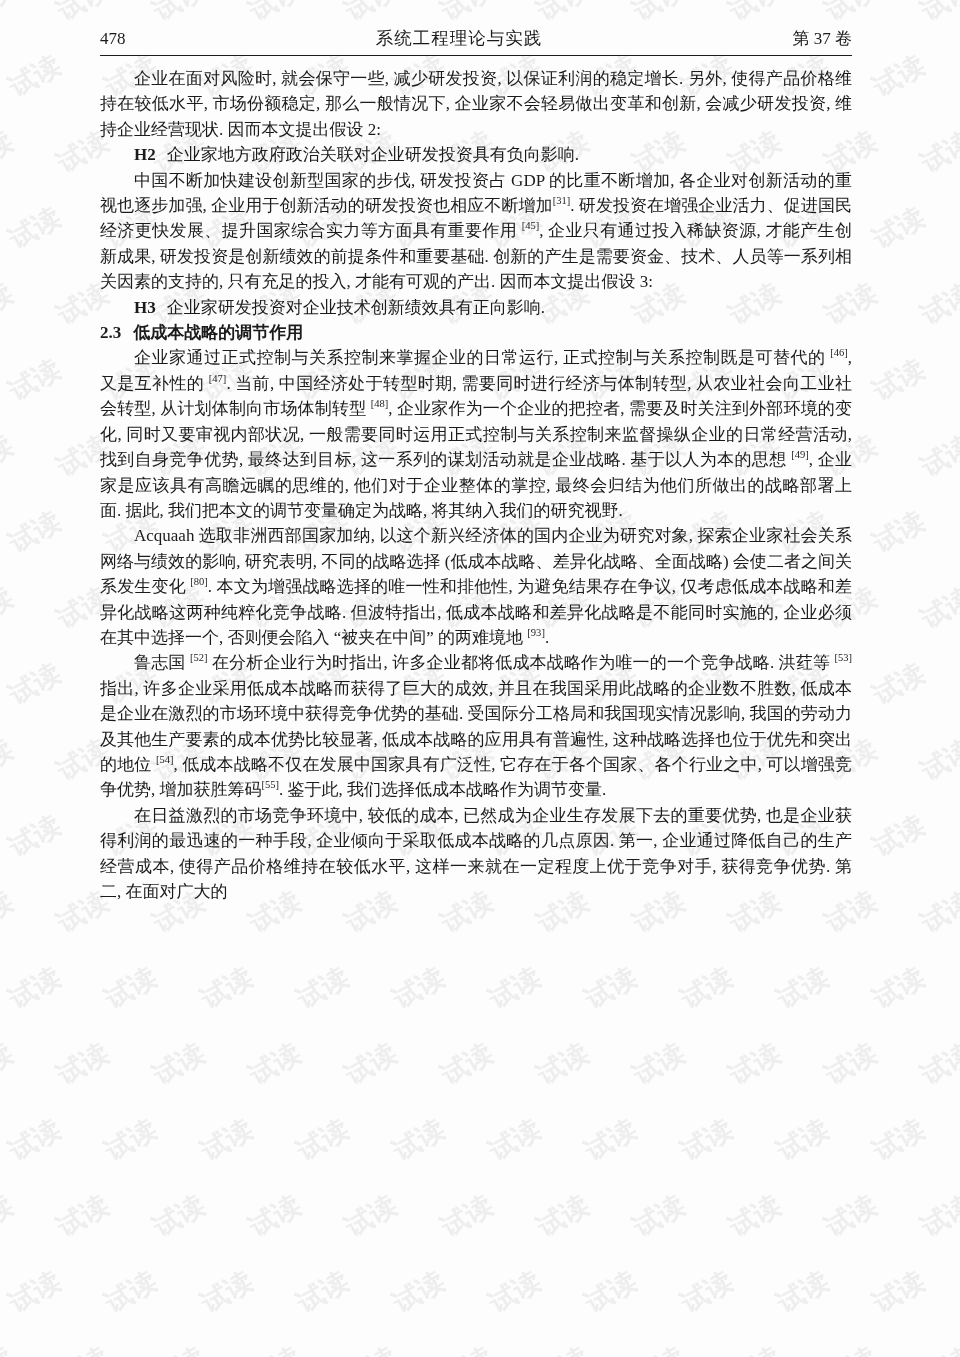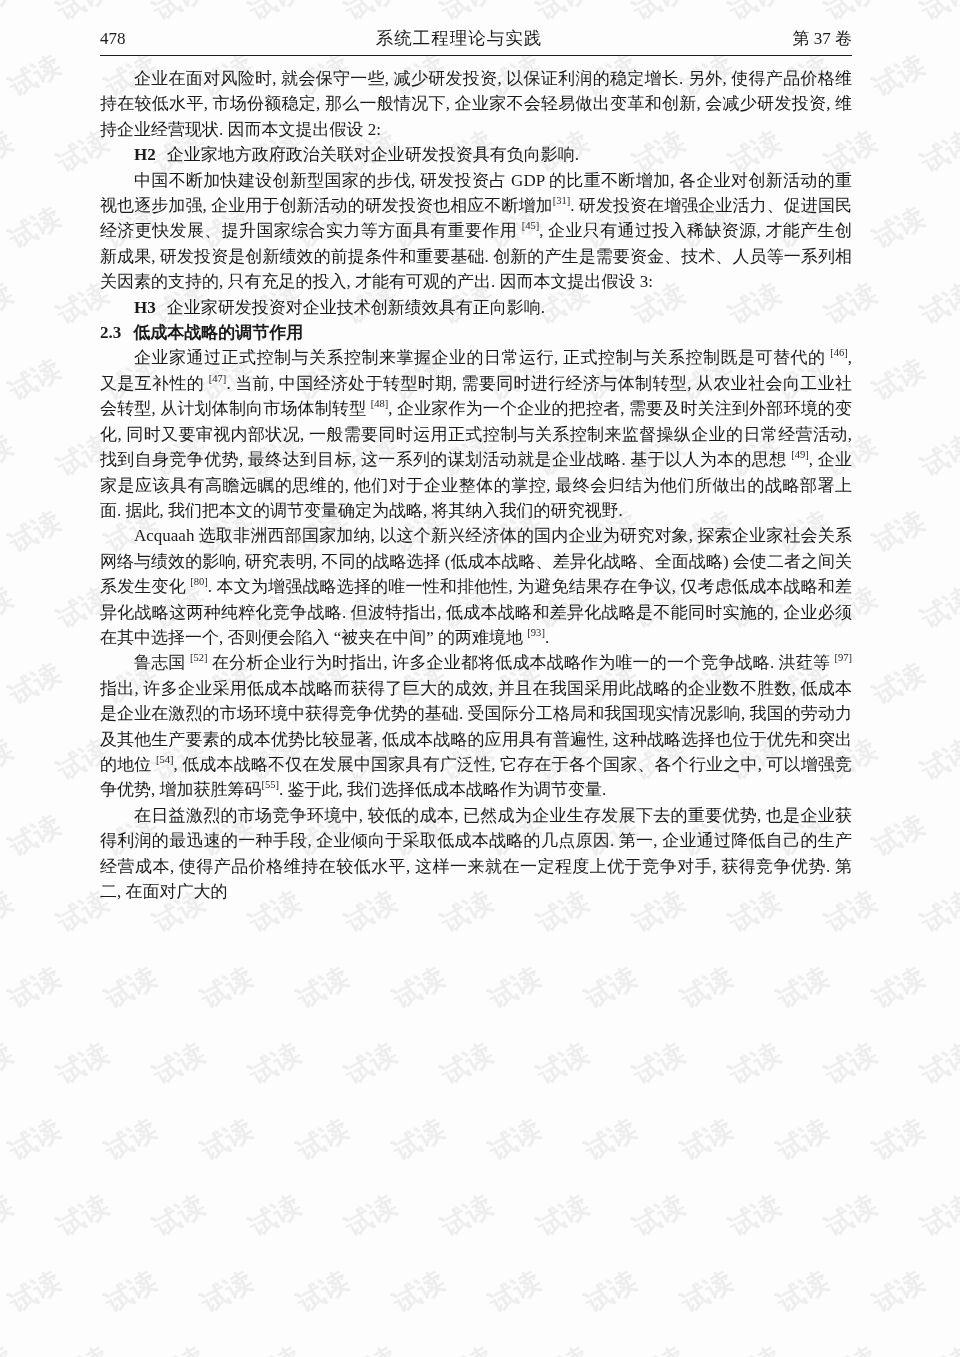--- a/index.html
+++ b/index.html
@@ -305,16 +305,16 @@
   <div class="header-rule"></div>
 
   <div class="article" id="article-body">
       <p>企业在面对风险时, 就会保守一些, 减少研发投资, 以保证利润的稳定增长. 另外, 使得产品价格维持在较低水平, 市场份额稳定, 那么一般情况下, 企业家不会轻易做出变革和创新, 会减少研发投资, 维持企业经营现状. 因而本文提出假设 2:</p>
       <p><span class="hyp-label">H2</span>企业家地方政府政治关联对企业研发投资具有负向影响.</p>
       <p>中国不断加快建设创新型国家的步伐, 研发投资占 GDP 的比重不断增加, 各企业对创新活动的重视也逐步加强, 企业用于创新活动的研发投资也相应不断增加<sup>[31]</sup>. 研发投资在增强企业活力、促进国民经济更快发展、提升国家综合实力等方面具有重要作用 <sup>[45]</sup>, 企业只有通过投入稀缺资源, 才能产生创新成果, 研发投资是创新绩效的前提条件和重要基础. 创新的产生是需要资金、技术、人员等一系列相关因素的支持的, 只有充足的投入, 才能有可观的产出. 因而本文提出假设 3:</p>
       <p><span class="hyp-label">H3</span>企业家研发投资对企业技术创新绩效具有正向影响.</p>
       <p class="section-heading"><span class="sec-num">2.3</span><span>低成本战略的调节作用</span></p>
       <p>企业家通过正式控制与关系控制来掌握企业的日常运行, 正式控制与关系控制既是可替代的 <sup>[46]</sup>, 又是互补性的 <sup>[47]</sup>. 当前, 中国经济处于转型时期, 需要同时进行经济与体制转型, 从农业社会向工业社会转型, 从计划体制向市场体制转型 <sup>[48]</sup>, 企业家作为一个企业的把控者, 需要及时关注到外部环境的变化, 同时又要审视内部状况, 一般需要同时运用正式控制与关系控制来监督操纵企业的日常经营活动, 找到自身竞争优势, 最终达到目标, 这一系列的谋划活动就是企业战略. 基于以人为本的思想 <sup>[49]</sup>, 企业家是应该具有高瞻远瞩的思维的, 他们对于企业整体的掌控, 最终会归结为他们所做出的战略部署上面. 据此, 我们把本文的调节变量确定为战略, 将其纳入我们的研究视野.</p>
       <p>Acquaah 选取非洲西部国家加纳, 以这个新兴经济体的国内企业为研究对象, 探索企业家社会关系网络与绩效的影响, 研究表明, 不同的战略选择 (低成本战略、差异化战略、全面战略) 会使二者之间关系发生变化 <sup>[80]</sup>. 本文为增强战略选择的唯一性和排他性, 为避免结果存在争议, 仅考虑低成本战略和差异化战略这两种纯粹化竞争战略. 但波特指出, 低成本战略和差异化战略是不能同时实施的, 企业必须在其中选择一个, 否则便会陷入 “被夹在中间” 的两难境地 <sup>[93]</sup>.</p>
-      <p>鲁志国 <sup>[52]</sup> 在分析企业行为时指出, 许多企业都将低成本战略作为唯一的一个竞争战略. 洪荭等 <sup>[97]</sup> 指出, 许多企业采用低成本战略而获得了巨大的成效, 并且在我国采用此战略的企业数不胜数, 低成本是企业在激烈的市场环境中获得竞争优势的基础. 受国际分工格局和我国现实情况影响, 我国的劳动力及其他生产要素的成本优势比较显著, 低成本战略的应用具有普遍性, 这种战略选择也位于优先和突出的地位 <sup>[54]</sup>, 低成本战略不仅在发展中国家具有广泛性, 它存在于各个国家、各个行业之中, 可以增强竞争优势, 增加获胜筹码<sup>[55]</sup>. 鉴于此, 我们选择低成本战略作为调节变量.</p>
+      <p>鲁志国 <sup>[52]</sup> 在分析企业行为时指出, 许多企业都将低成本战略作为唯一的一个竞争战略. 洪荭等 <sup>[53]</sup> 指出, 许多企业采用低成本战略而获得了巨大的成效, 并且在我国采用此战略的企业数不胜数, 低成本是企业在激烈的市场环境中获得竞争优势的基础. 受国际分工格局和我国现实情况影响, 我国的劳动力及其他生产要素的成本优势比较显著, 低成本战略的应用具有普遍性, 这种战略选择也位于优先和突出的地位 <sup>[54]</sup>, 低成本战略不仅在发展中国家具有广泛性, 它存在于各个国家、各个行业之中, 可以增强竞争优势, 增加获胜筹码<sup>[55]</sup>. 鉴于此, 我们选择低成本战略作为调节变量.</p>
       <p>在日益激烈的市场竞争环境中, 较低的成本, 已然成为企业生存发展下去的重要优势, 也是企业获得利润的最迅速的一种手段, 企业倾向于采取低成本战略的几点原因. 第一, 企业通过降低自己的生产经营成本, 使得产品价格维持在较低水平, 这样一来就在一定程度上优于竞争对手, 获得竞争优势. 第二, 在面对广大的</p>
     </div>
 </div>
 
 </body></html>

